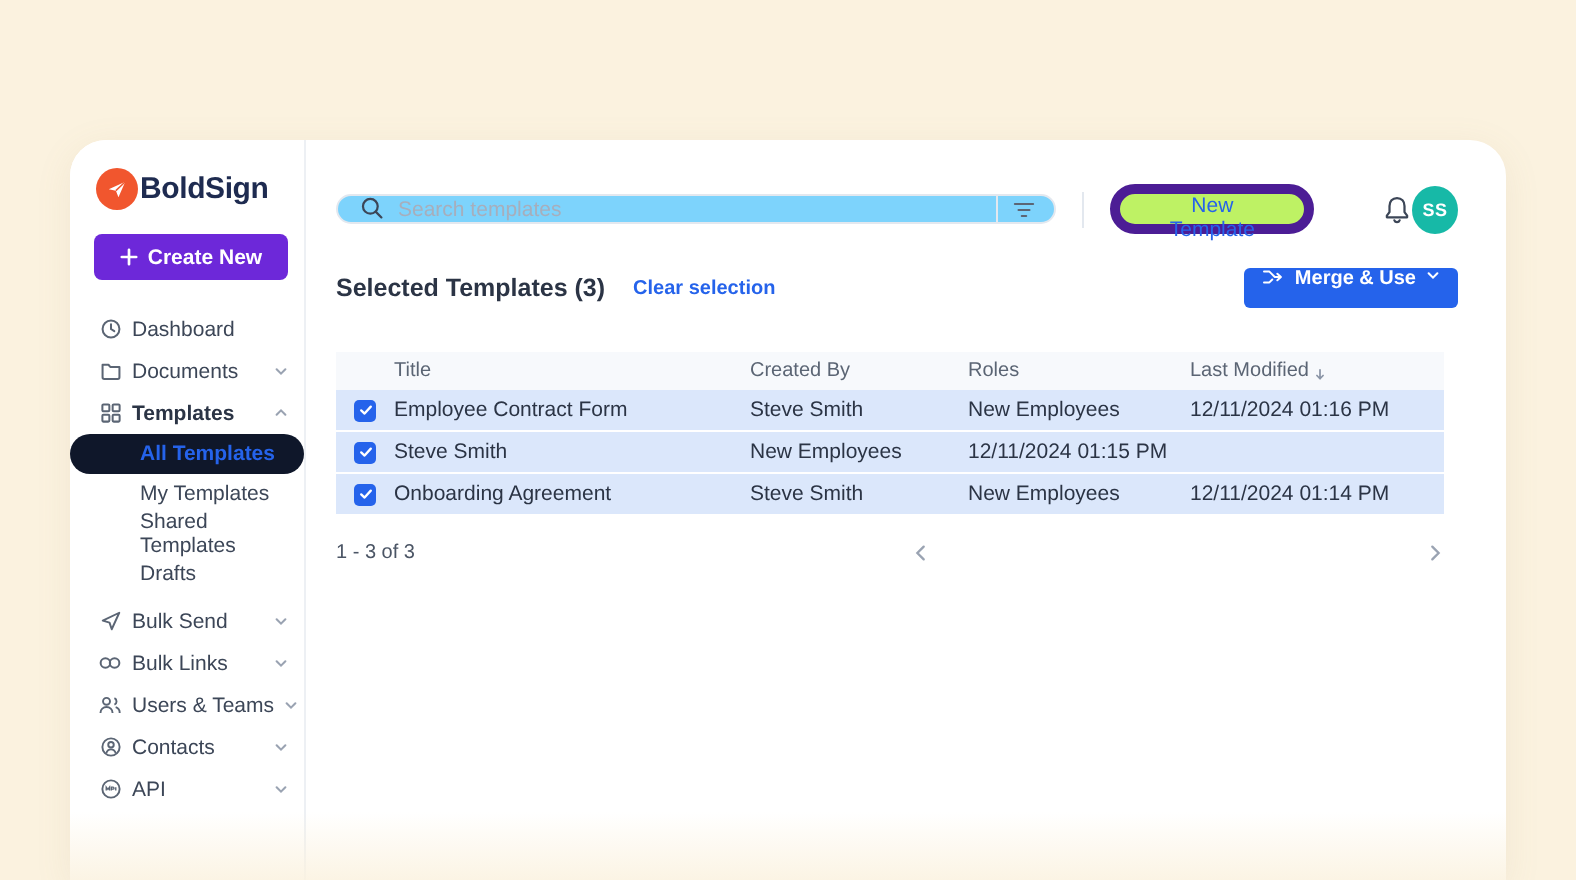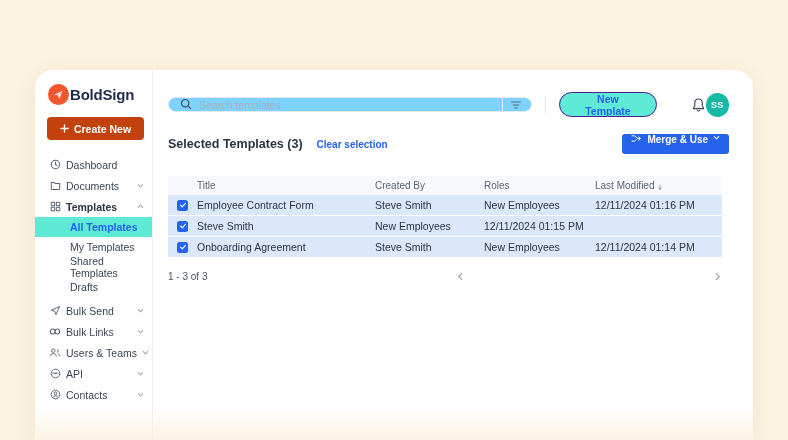--- a/index.html
+++ b/index.html
@@ -32,57 +32,57 @@
     background:#fff;
   }
   .brand { display:flex; align-items:center; gap:1px; padding-left:13px; margin-bottom:12px; }
   .brand-circle {
     width:21px; height:21px; border-radius:50%; background:#f1562e;
     display:flex; align-items:center; justify-content:center; flex:none;
   }
   .brand-name { font-size:15px; font-weight:bold; color:#1e2b50; letter-spacing:-0.2px; }
   .create-btn {
     margin:0 9px 14px 12px; width:97px; height:23px;
-    background:#c2410c; color:#fff; border:none; border-radius:4px;
+    background:#6d28d9; color:#fff; border:none; border-radius:4px;
     font-size:10.5px; font-weight:bold; font-family:inherit;
     display:flex; align-items:center; justify-content:center; gap:5px;
     cursor:pointer;
   }
   .nav-item {
     height:21px; display:flex; align-items:center; gap:5px;
     padding:0 8px 0 14px; font-size:10.5px; color:#3c4657; cursor:pointer;
   }
   .nav-item .nav-label { flex:1; white-space:nowrap; }
   .nav-item.section-open .nav-label { font-weight:bold; color:#2b3445; }
   .nav-icon { width:12px; display:flex; justify-content:center; flex:none; color:#5b6574; }
   .nav-chevron { flex:none; display:flex; color:#9aa3b2; }
   .nav-sub {
     height:20px; display:flex; align-items:center;
     padding-left:35px; font-size:10.5px; color:#3c4657; cursor:pointer;
   }
-  .nav-sub.active { background:#5eead4; color:#2563eb; font-weight:bold; }
+  .nav-sub.active { background:#0f172a; color:#2563eb; font-weight:bold;border-radius:10px; }
   .nav-gap { height:3px; }
   
   .main { flex:1; padding:22px 24px 0 15px; display:flex; flex-direction:column; }
   .topbar { display:flex; align-items:center; }
   .search-field {
     width:375px; height:15px; border:1px solid #e3e8ef; border-radius:13px;
     display:flex; padding:0 9px 0 11px; gap:7px; background:#7dd3fc;
   }
   .search-field input {
     flex:1; border:none; outline:none; font-size:10.5px; color:#2b3445;
     font-family:inherit; background:transparent; min-width:0;
   }
   .search-field input::placeholder { color:#a7aebc; }
   .search-inner-sep { width:1px; height:14px; background:#e3e8ef; }
   .filter-btn { display:flex; align-items:center; cursor:pointer; color:#5b6574; }
   .topbar-sep { width:1px; height:18px; background:#e3e8ef; margin:0 13px; }
   .new-template-btn {
-    height:25px; padding:0 14px; background:#5eead4; border:1px solid #4c1d95;
-    border-radius:13px; color:#2563eb; font-size:10.5px; font-weight:bold;
+    height:25px; padding:0 14px; background:#bef264; border:5px solid #4c1d95;
+    border-radius:13px; color:#2563eb; font-size:10.5px; font-weight:normal;
     font-family:inherit; cursor:pointer;
   }
   .bell-btn { margin-left:34px; display:flex; cursor:pointer; color:#3c4657; }
   .avatar {
     width:24px; height:24px; border-radius:50%; background:#17b9a7;
     color:#fff; font-size:9px; font-weight:bold;
     display:flex; align-items:center; justify-content:center;
     cursor:pointer; letter-spacing:0.3px;
   }
   
@@ -248,43 +248,43 @@
             <path d="M1.5 3 4 5.5 6.5 3" fill="none" stroke="currentColor" stroke-width="1.2" stroke-linecap="round"></path>
           </svg>
       </span>
     </div>
 
     <div class="nav-item">
       <span class="nav-icon">
         <svg width="11" height="11" viewBox="0 0 12 12">
             <g fill="none" stroke="currentColor" stroke-width="1.05">
               <circle cx="6" cy="6" r="4.7"></circle>
-              <path d="M3.4 6.8V5l0.9 1.2L5.2 5v1.8M6.2 6.8V5h0.9a0.55 0.55 0 0 1 0 1.1h-0.9M8.6 5v1.8" stroke-width="0.75"></path>
-            </g>
-          </svg>
-      </span>
-      <span class="nav-label">API</span>
-      <span class="nav-chevron">
-        <svg width="7" height="7" viewBox="0 0 8 8">
-            <path d="M1.5 3 4 5.5 6.5 3" fill="none" stroke="currentColor" stroke-width="1.2" stroke-linecap="round"></path>
-          </svg>
-      </span>
-    </div>
-
-    <div class="nav-item">
-      <span class="nav-icon">
-        <svg width="11" height="11" viewBox="0 0 12 12">
-            <g fill="none" stroke="currentColor" stroke-width="1.05">
-              <circle cx="6" cy="6" r="4.7"></circle>
               <circle cx="6" cy="4.8" r="1.5"></circle>
               <path d="M3.4 9.4c0.5-1.4 1.4-2.1 2.6-2.1s2.1 0.7 2.6 2.1"></path>
             </g>
           </svg>
       </span>
       <span class="nav-label">Contacts</span>
+      <span class="nav-chevron">
+        <svg width="7" height="7" viewBox="0 0 8 8">
+            <path d="M1.5 3 4 5.5 6.5 3" fill="none" stroke="currentColor" stroke-width="1.2" stroke-linecap="round"></path>
+          </svg>
+      </span>
+    </div>
+
+    <div class="nav-item">
+      <span class="nav-icon">
+        <svg width="11" height="11" viewBox="0 0 12 12">
+            <g fill="none" stroke="currentColor" stroke-width="1.05">
+              <circle cx="6" cy="6" r="4.7"></circle>
+              <path d="M3.4 6.8V5l0.9 1.2L5.2 5v1.8M6.2 6.8V5h0.9a0.55 0.55 0 0 1 0 1.1h-0.9M8.6 5v1.8" stroke-width="0.75"></path>
+            </g>
+          </svg>
+      </span>
+      <span class="nav-label">API</span>
       <span class="nav-chevron">
         <svg width="7" height="7" viewBox="0 0 8 8">
             <path d="M1.5 3 4 5.5 6.5 3" fill="none" stroke="currentColor" stroke-width="1.2" stroke-linecap="round"></path>
           </svg>
       </span>
     </div>
   </div>
 
   <div class="main">
 

